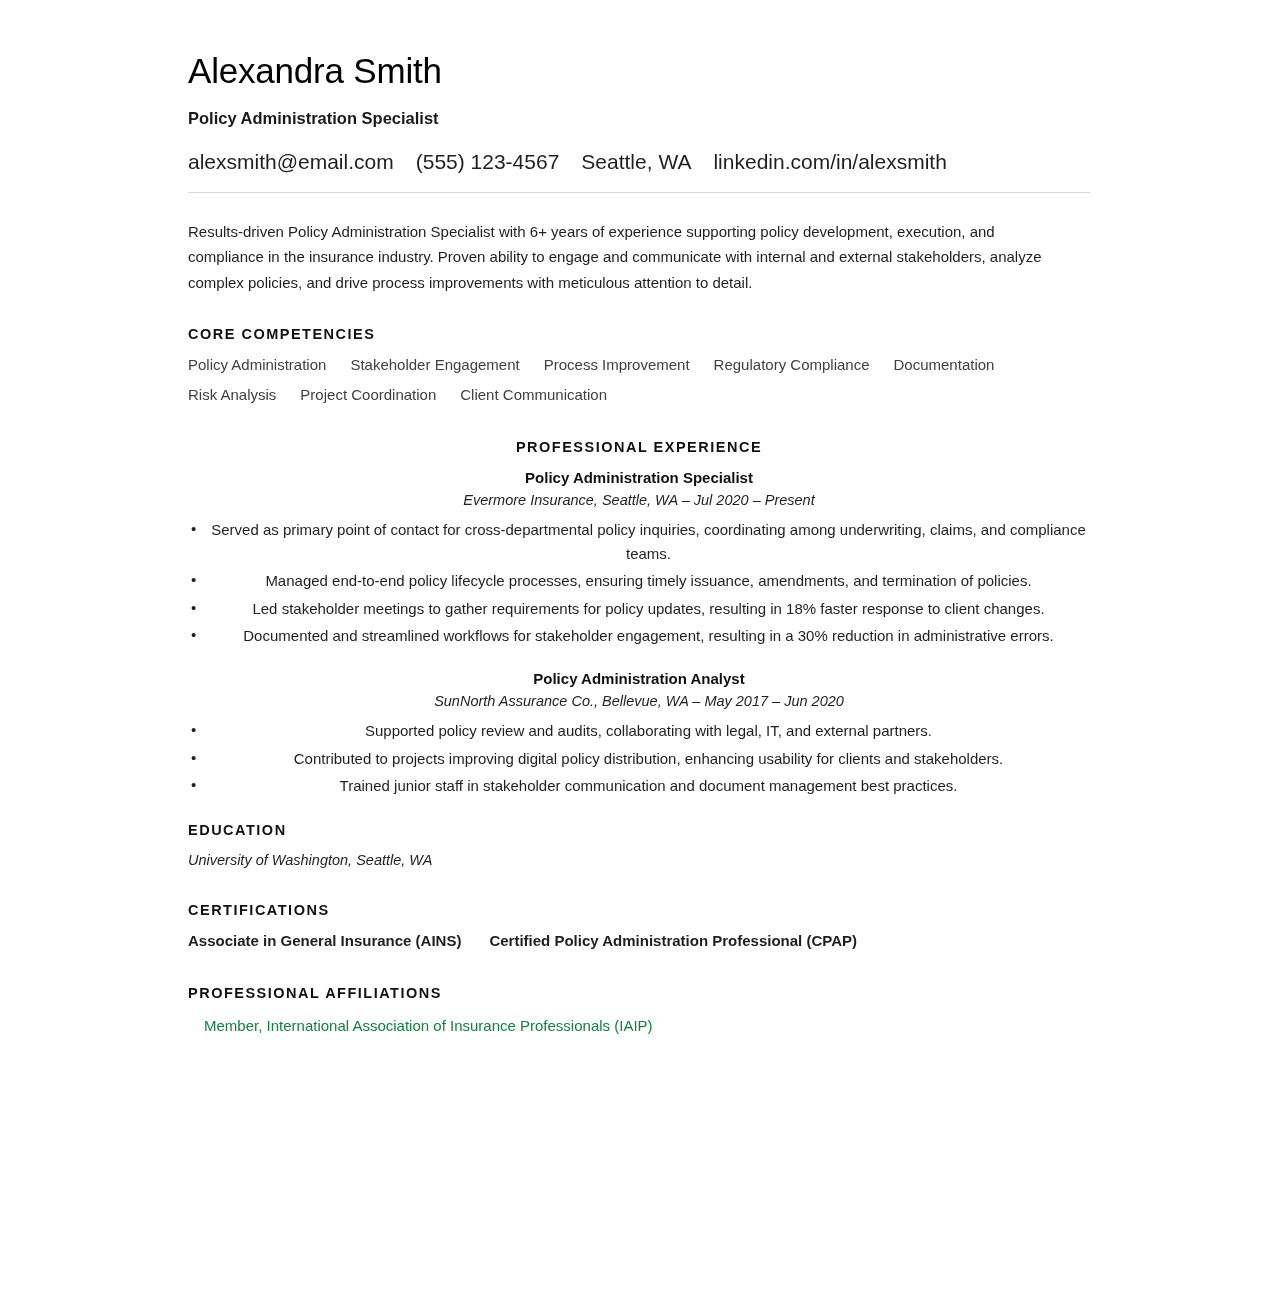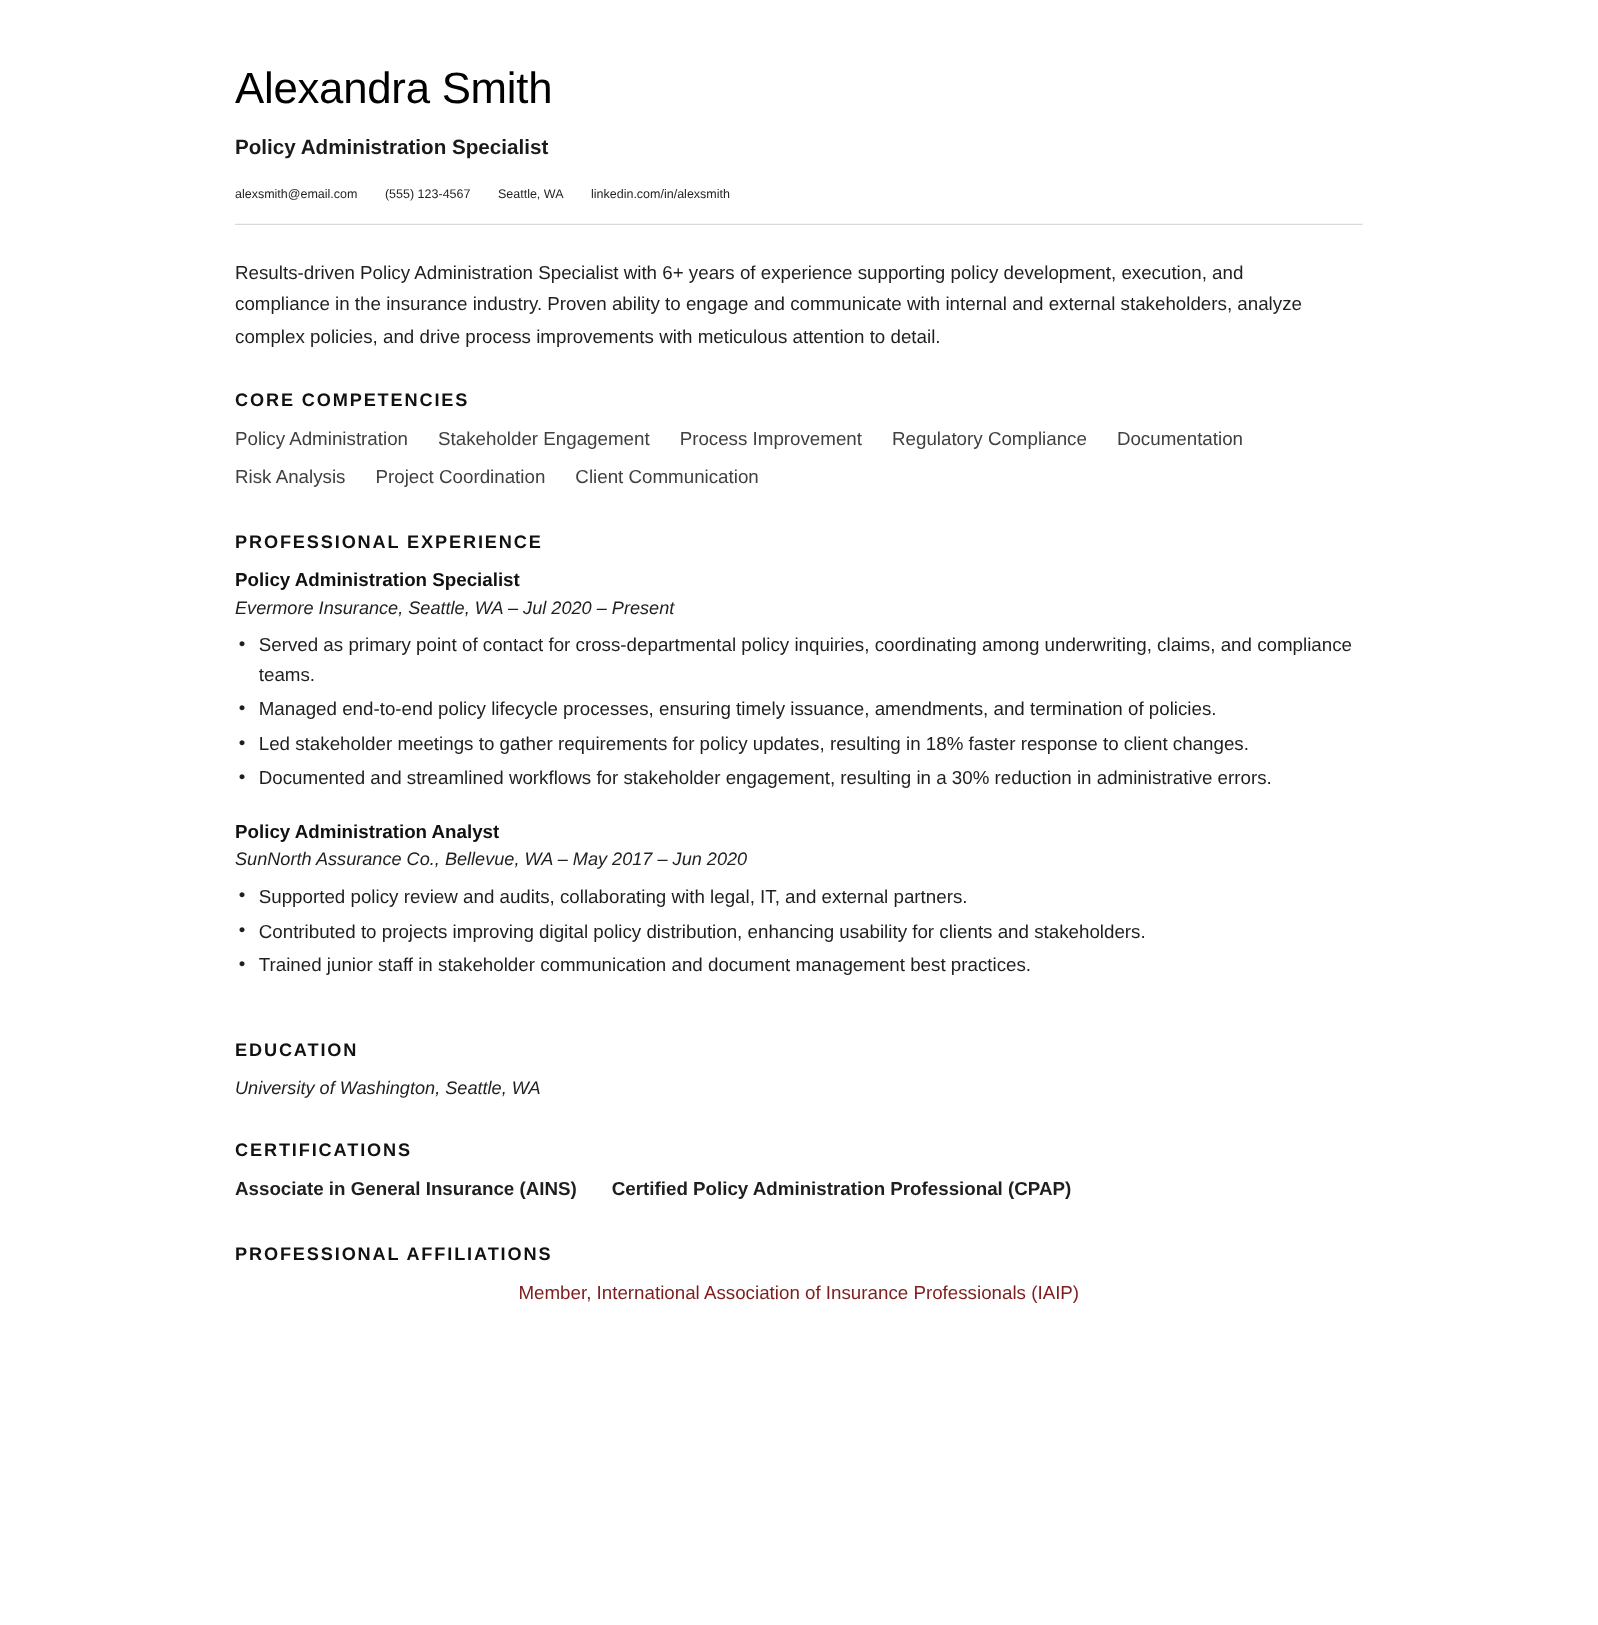--- a/index.html
+++ b/index.html
@@ -34,21 +34,21 @@
   .headline {
     font-size: 16.5px;
     font-weight: bold;
     color: #1a1a1a;
     margin: 0 0 22px 0;
   }
   .contact-row {
     display: flex;
     flex-wrap: wrap;
     align-items: flex-start;
-    font-size: 10px;
+    font-size: 21px;
     color: #1f1f1f;
     margin: 0 0 18px 0;
   }
   .contact-item {
     margin-right: 22px;
     white-space: nowrap;
   }
   .contact-item:last-child { margin-right: 0; }
 
   .divider {
@@ -124,21 +124,21 @@
   }
   .bullets li::before {
     content: "\2022";
     position: absolute;
     left: 3px;
     top: -1px;
     font-size: 15px;
     color: #1f1f1f;
   }
 
-  .experience-block { margin-bottom: 48px; }
+  .experience-block { margin-bottom: 24px; text-align: center; }
 
   
   .edu-degree {
     font-size: 15px;
     font-weight: bold;
     color: #111111;
     margin: 0 0 6px 0;
   }
   .edu-school {
     font-size: 14.5px;
@@ -157,23 +157,22 @@
   }
   .inline-list .item {
     margin-right: 28px;
     white-space: nowrap;
     font-weight: bold;
   }
   .inline-list .item:last-child { margin-right: 0; }
 
   .plain-line {
     font-size: 15px;
-    color: #7f1d1d;
-    margin: 3px;
-    text-align: center;
+    color: #15803d;
+    margin: 16px;
   }
 </style>
 </head>
 <body>
 
 <div class="page">
 
   <div>
     <h1 class="name">Alexandra Smith</h1>
     <div class="headline">Policy Administration Specialist</div>

